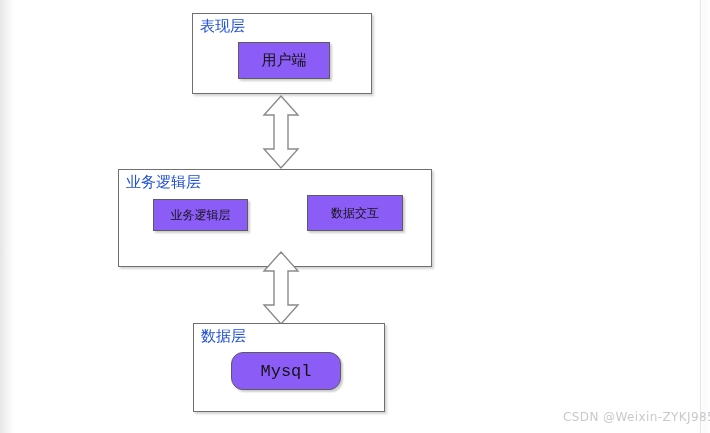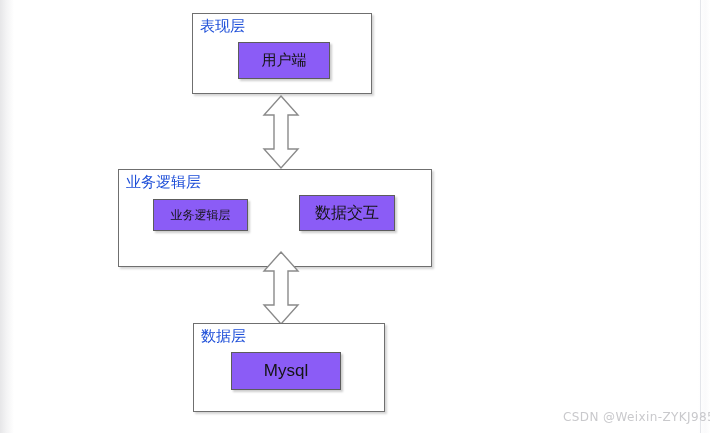--- a/index.html
+++ b/index.html
@@ -72,21 +72,22 @@
     display: flex;
     align-items: center;
     justify-content: center;
     color: #141414;
     white-space: nowrap;
   }
   .node-cn {
     font-family: "Liberation Serif", "DejaVu Serif", serif;
   }
   .node-mono {
-    font-family: Liberation Sans, sans-serif;
+    font-family: Liberation Mono, monospace;
+    border-radius: 12px;
   }
 
   
   .connector {
     position: absolute;
     pointer-events: none;
   }
   .connector svg { display: block; }
 
   
@@ -119,21 +120,21 @@
     <svg width="40" height="76" viewBox="0 0 40 76">
       <polygon points="20,2 37,21 27,21 27,55 37,55 20,74 3,55 13,55 13,21 3,21" fill="#ffffff" stroke="#8a8a8a" stroke-width="1.4" stroke-linejoin="miter"></polygon>
     </svg>
   </div>
 
   <div class="layer-box" style="left:118px; top:169px; width:314px; height:98px;">
     <div class="layer-title">业务逻辑层</div>
     <div class="node-box node-cn" style="left:34px; top:29px; width:95px; height:32px; font-size:12px;">
       <span>业务逻辑层</span>
     </div>
-    <div class="node-box node-cn" style="left:180px; top:25px; width:96px; height:36px; font-size:16px;">
+    <div class="node-box node-cn" style="left:188px; top:25px; width:96px; height:36px; font-size:12px;">
       <span>数据交互</span>
     </div>
   </div>
 
   <div class="connector" style="left:261px; top:250px; width:40px; height:76px;">
     <svg width="40" height="76" viewBox="0 0 40 76">
       <polygon points="20,2 37,21 27,21 27,55 37,55 20,74 3,55 13,55 13,21 3,21" fill="#ffffff" stroke="#8a8a8a" stroke-width="1.4" stroke-linejoin="miter"></polygon>
     </svg>
   </div>
 

